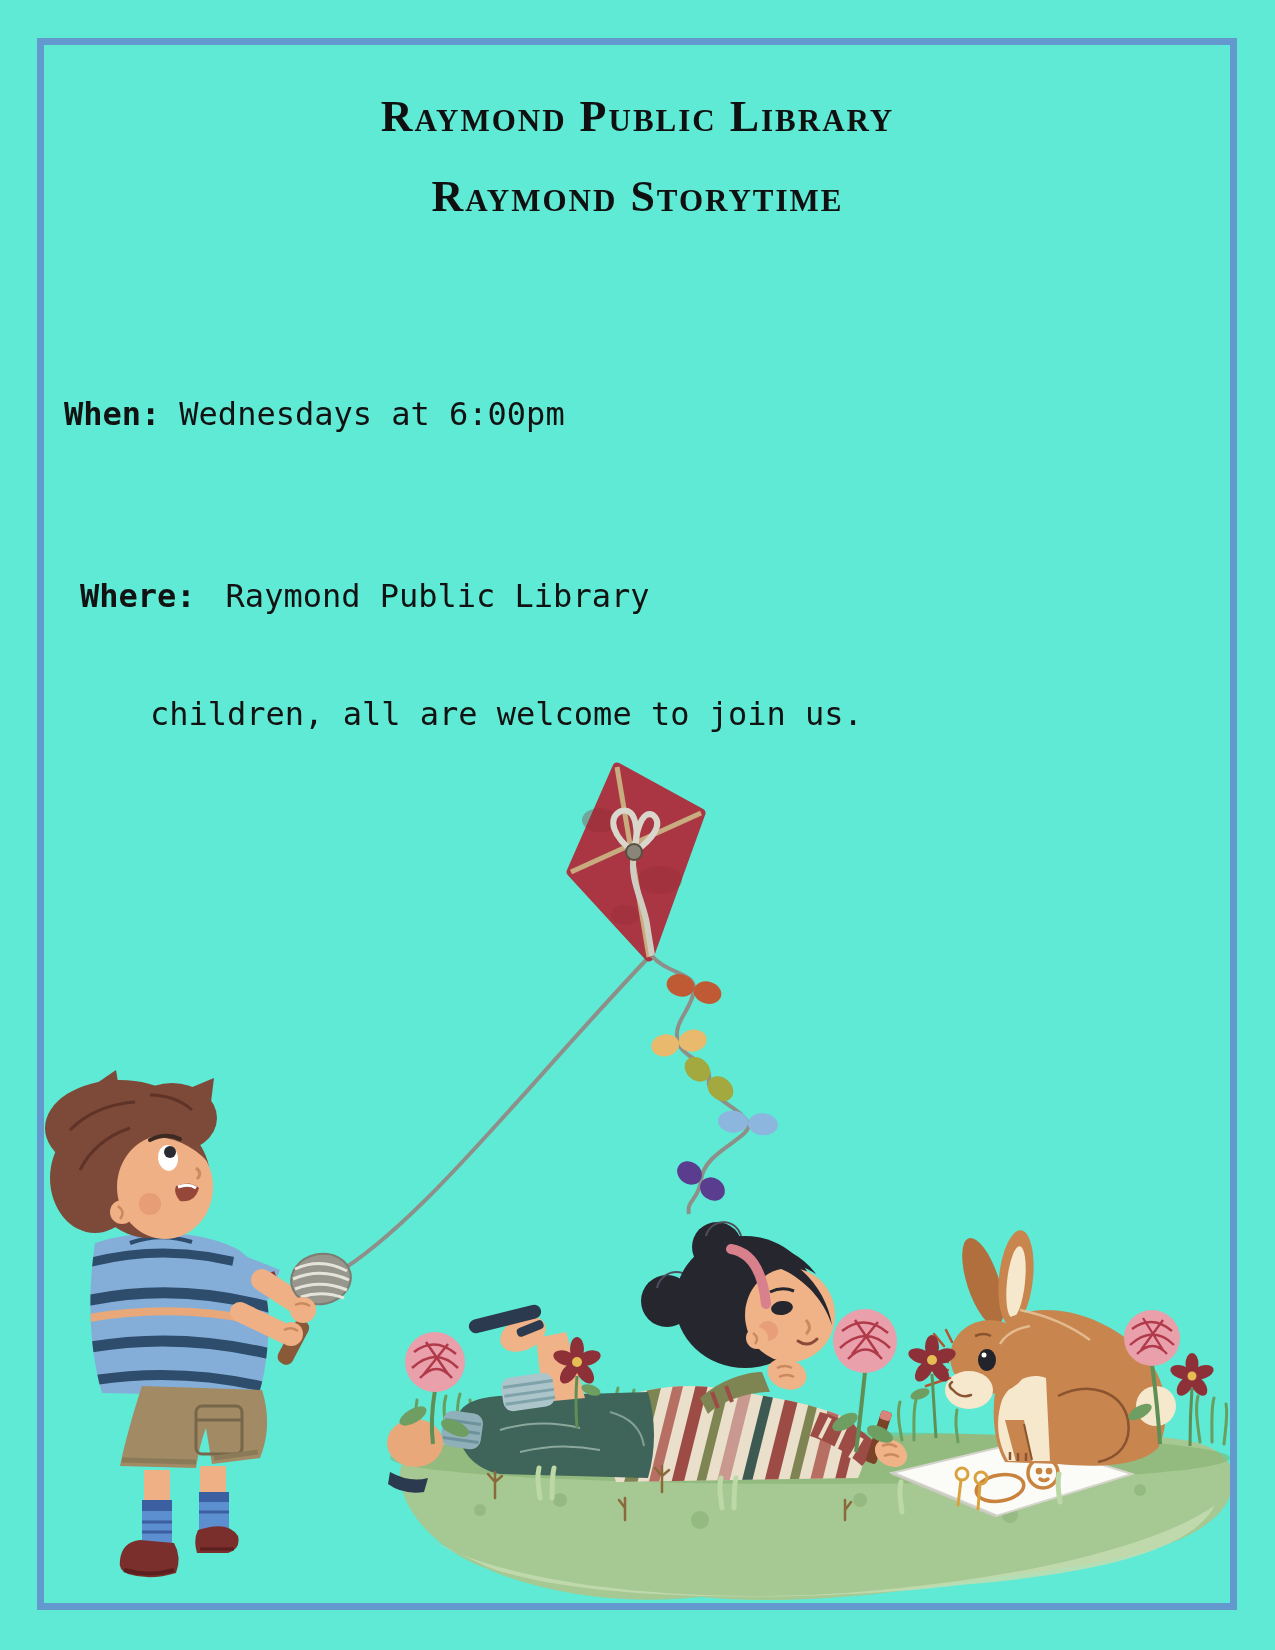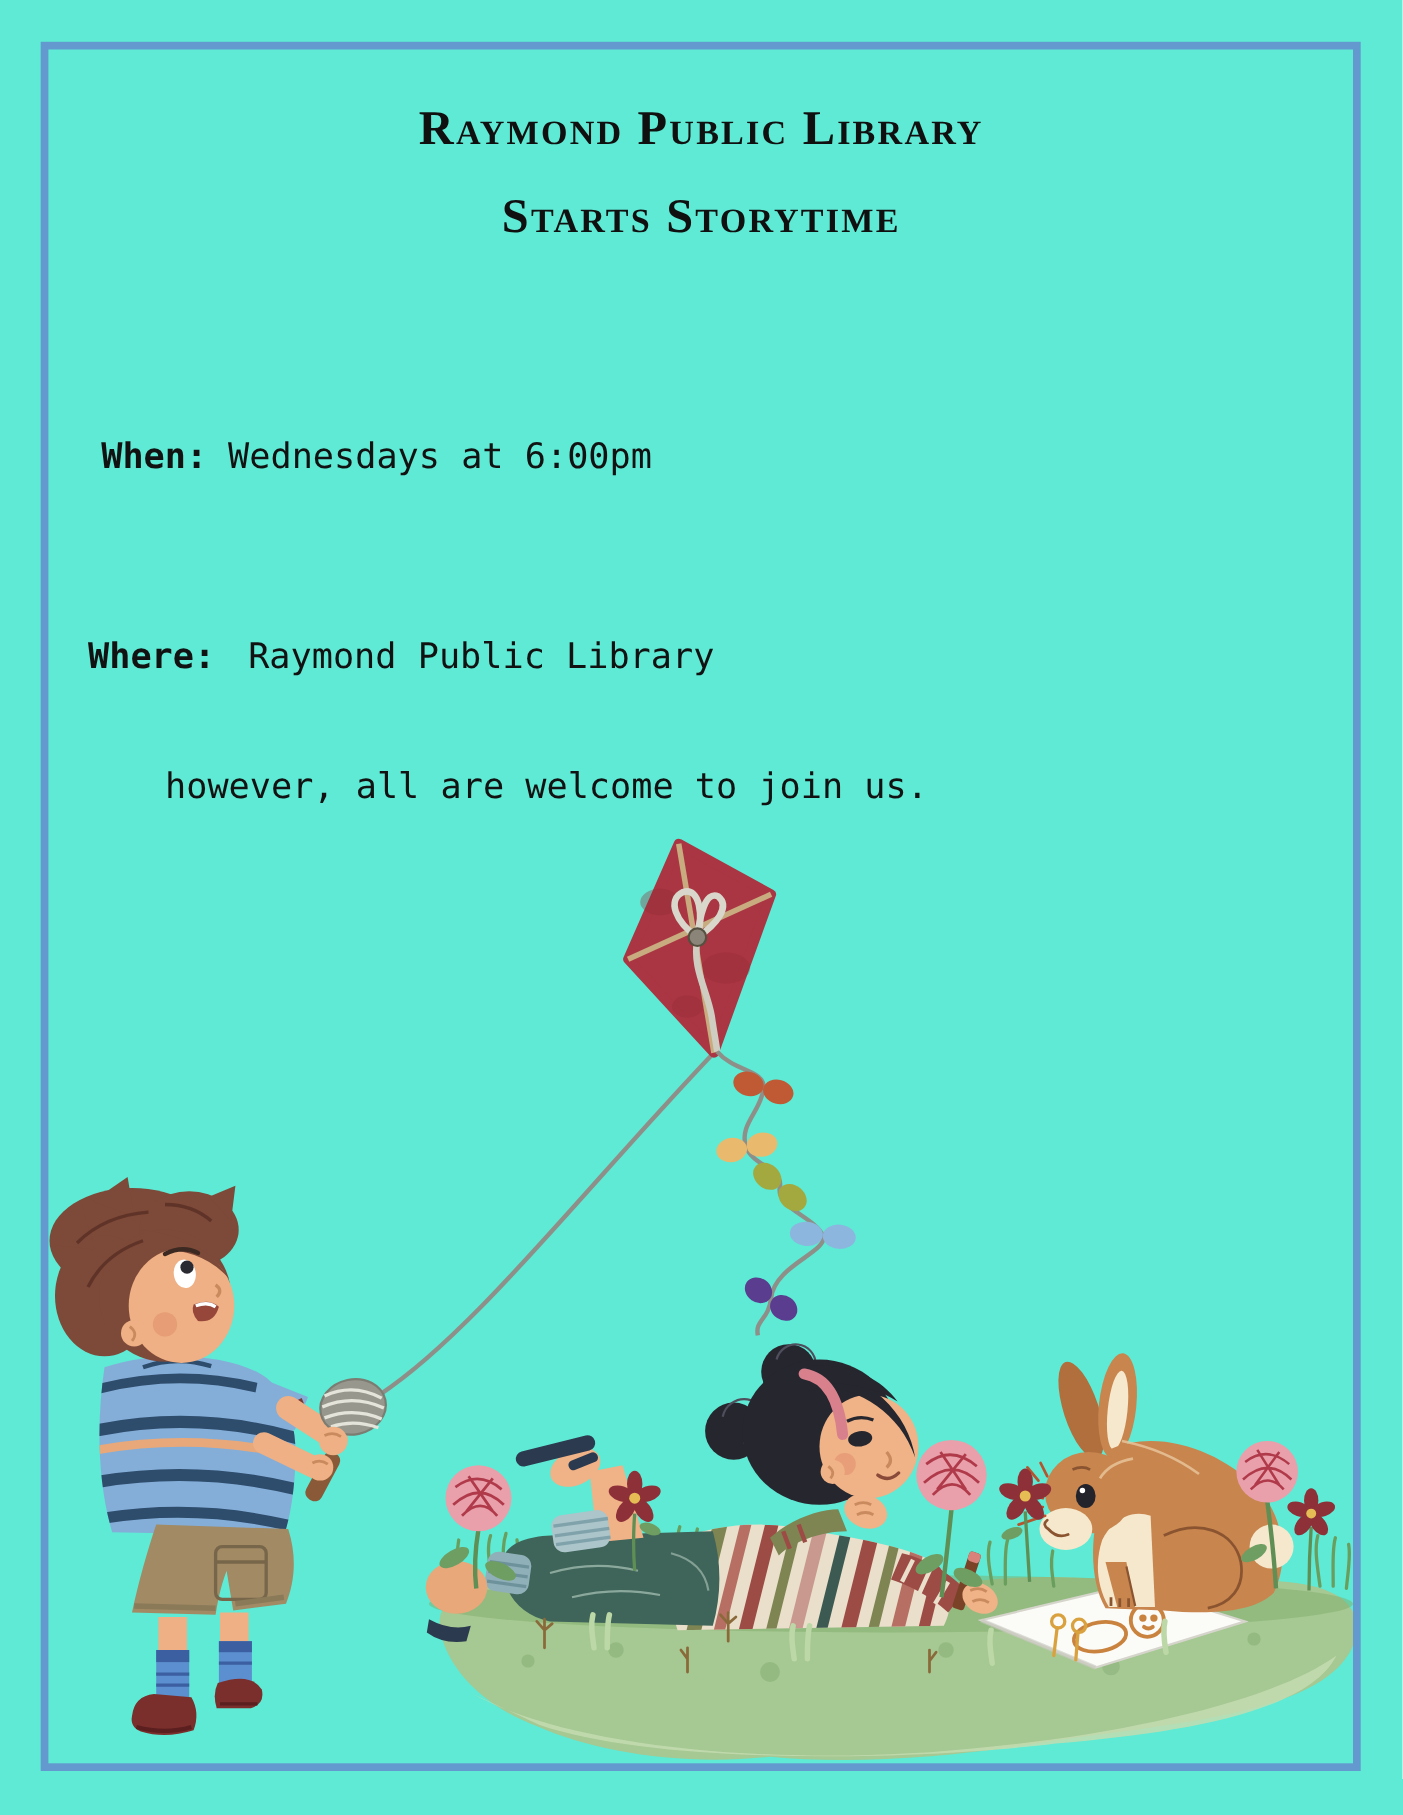--- a/index.html
+++ b/index.html
@@ -25,21 +25,21 @@
     font-family:"Liberation Serif","DejaVu Serif",serif;
     font-weight:bold;
     font-variant:small-caps;
     font-size:44px;
     line-height:80px;
     letter-spacing:2px;
     color:#101010;
   }
   .body-text{position:absolute;font-size:32px;line-height:60px;white-space:pre;}
   .body-text .lbl{font-weight:bold;}
-  .sec-when{left:92px;top:264px;}
+  .sec-when{left:64px;top:264px;}
   .sec-where{left:80px;top:446px;text-align:right;}
   .sec-who{left:80px;top:564px;}
   .gap-1{display:inline-block;width:19px;}
   .gap-2{display:inline-block;width:30px;}
   .indent-105{margin-left:105px;}
   .indent-70{margin-left:70px;}
   .illustration{position:absolute;left:0;top:0;width:1275px;height:1650px;}
 </style>
 </head>
 <body>
@@ -408,28 +408,28 @@
       <circle cx="122" cy="1212" r="12" fill="#eeb084"></circle>
       <path d="M118,1206 Q126,1212 120,1219" stroke="#c98a5e" stroke-width="2.5" fill="none"></path>
       <path d="M196,1168 Q203,1173 197,1179" stroke="#c98a5e" stroke-width="3" fill="none"></path>
     </g>
   </svg>
 
   <div class="frame"></div>
 
   <div class="titles">
     <div>Raymond Public Library</div>
-    <div>Starts Storytime</div>
+    <div>Raymond Storytime</div>
   </div>
 
   <div class="body-text sec-when">
     <div><span class="lbl">When:</span><span class="gap-1"></span><span>Wednesdays at 6:00pm</span></div>
   </div>
 
   <div class="body-text sec-where">
     <div><span class="lbl">Where:</span><span class="gap-2"></span><span>Raymond Public Library</span></div>
   </div>
 
   <div class="body-text sec-who">
-    <div class="indent-70">however, all are welcome to join us.</div>
+    <div class="indent-70">children, all are welcome to join us.</div>
   </div>
 
 </div>
 
 </body></html>

